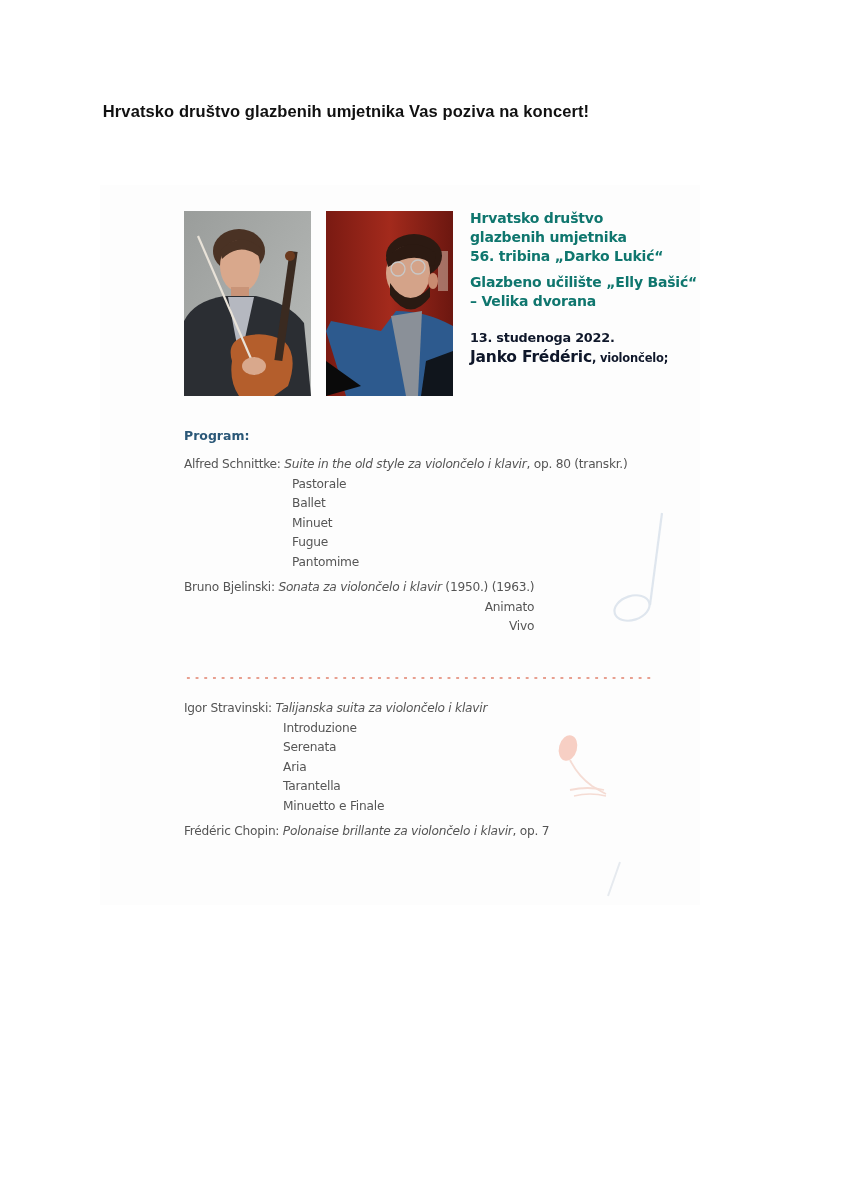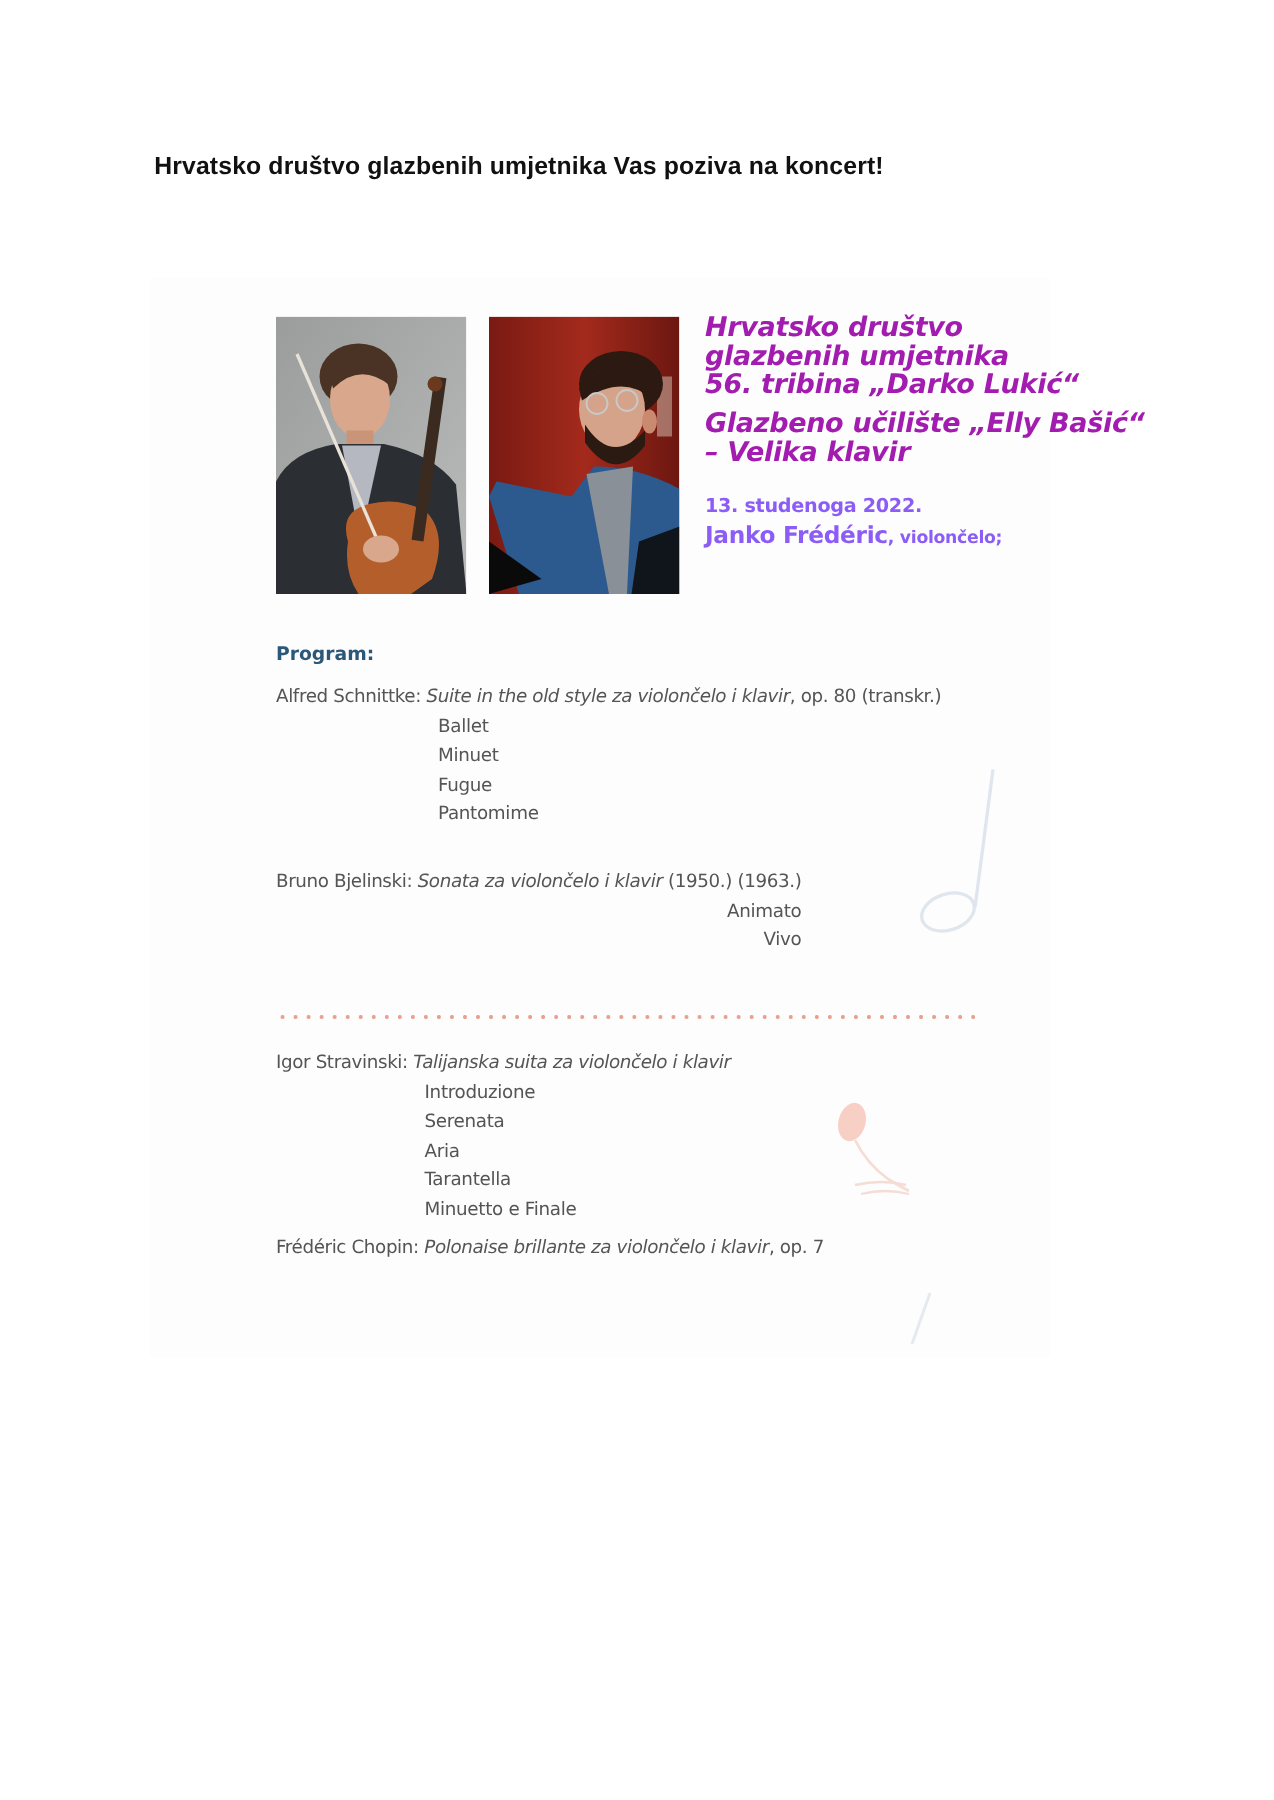--- a/index.html
+++ b/index.html
@@ -14,24 +14,24 @@
     }
     .flyer {
       position: absolute; left: 100px; top: 185px; width: 600px; height: 720px; background: #fdfdfd;
     }
     .photo { position: absolute; top: 211px; width: 127px; height: 185px; overflow: hidden; }
     .photo svg { display: block; width: 100%; height: 100%; }
     .photo-1 { left: 184px; }
     .photo-2 { left: 326px; }
 
     .info { position: absolute; left: 470px; top: 209px; font-family: "DejaVu Sans", sans-serif; font-weight: bold; }
-    .info .blue { color: #a21caf; font-size: 18px; line-height: 19px; letter-spacing: -0.2px; font-style: italic; }
+    .info .blue { color: #0f766e; font-size: 14px; line-height: 19px; letter-spacing: -0.2px; }
     .info .gap-s { height: 7px; }
     .info .gap-l { height: 18px; }
-    .info .orange { color: #8b5cf6; }
+    .info .orange { color: #0f172a; }
     .info .date { font-size: 12.8px; line-height: 18px; letter-spacing: -0.2px; }
     .info .perf { font-size: 15.5px; line-height: 20px; letter-spacing: -0.2px; }
     .info .perf .role { font-size: 11.5px; }
 
     .program { position: absolute; left: 184px; top: 428px; color: #555; font-family: "DejaVu Sans", sans-serif; }
     .program-title { color: #2b5878; font-weight: bold; font-size: 12.5px; margin-bottom: 1px; }
     .composer-line { font-size: 12.2px; line-height: 19.5px; white-space: nowrap; letter-spacing: -0.25px; text-align: right; }
     .composer-line i { font-style: italic; }
     .mov { font-size: 12.2px; line-height: 19.6px; letter-spacing: -0.2px; }
 
@@ -111,38 +111,39 @@
     <path d="M100 150 L127 140 L127 185 L95 185 Z" fill="#10151c"></path>
   </svg>
 </div>
 
 <div class="info">
   <div class="blue">Hrvatsko društvo</div>
   <div class="blue">glazbenih umjetnika</div>
   <div class="blue">56. tribina „Darko Lukić“</div>
   <div class="gap-s"></div>
   <div class="blue">Glazbeno učilište „Elly Bašić“</div>
-  <div class="blue">– Velika klavir</div>
+  <div class="blue">– Velika dvorana</div>
   <div class="gap-l"></div>
   <div class="orange date">13. studenoga 2022.</div>
   <div class="orange perf">
     <span>Janko Frédéric</span><span class="role">, violončelo;</span>
   </div>
 </div>
 
 <div class="program">
   <div class="program-title">Program:</div>
 </div>
 
 <div class="program" style="top:455px;">
   <div class="composer-line">
     <span>Alfred Schnittke:</span>
     <i>Suite in the old style za violončelo i klavir</i><span>, op. 80 (transkr.)</span>
   </div>
   <div style="padding-left:108px;">
+    <div class="mov">Pastorale</div>
     <div class="mov">Ballet</div>
     <div class="mov">Minuet</div>
     <div class="mov">Fugue</div>
     <div class="mov">Pantomime</div>
   </div>
 </div>
 
 <div class="program" style="top:578px;">
   <div class="composer-line">
     <span>Bruno Bjelinski:</span>

